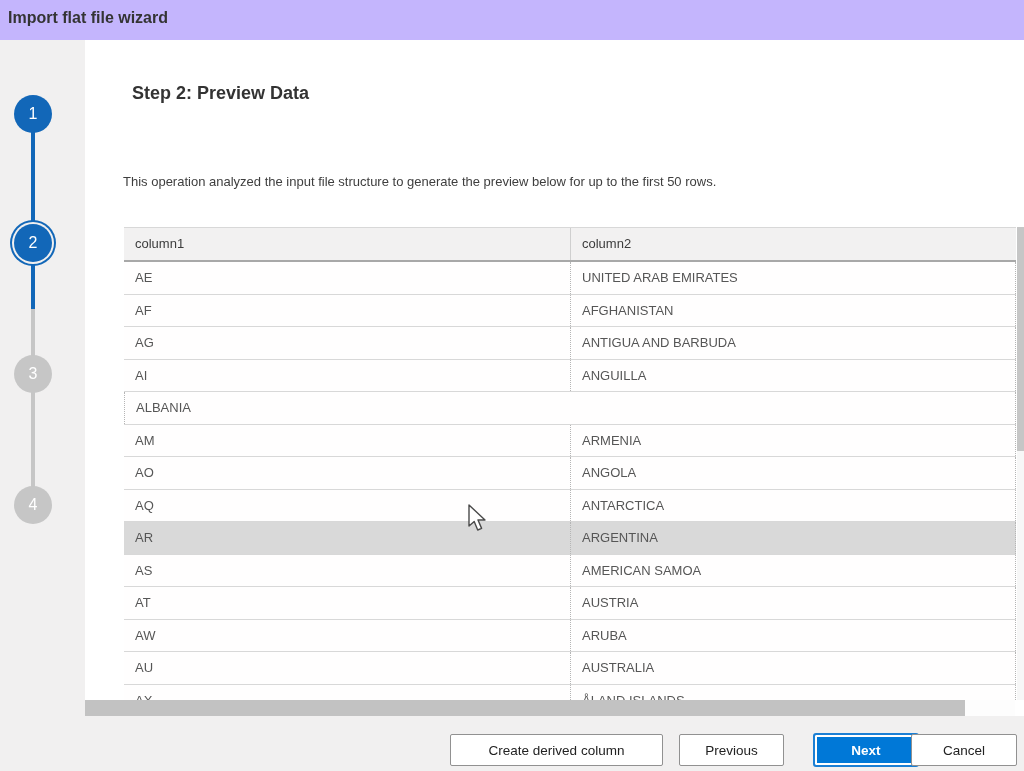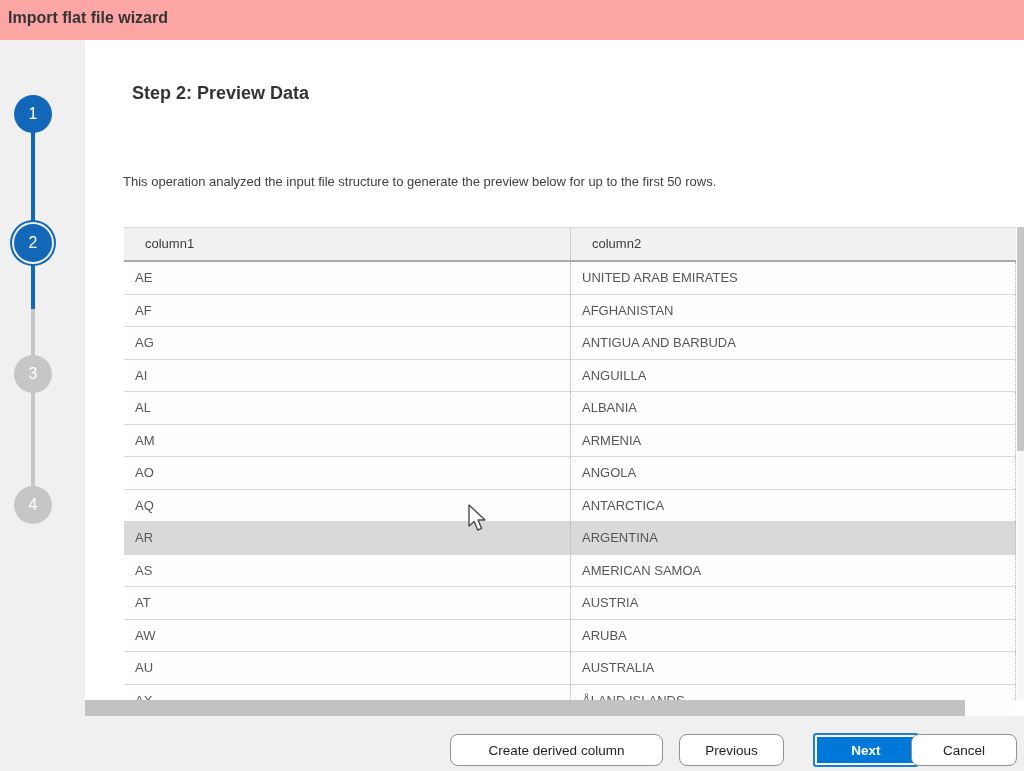--- a/index.html
+++ b/index.html
@@ -7,21 +7,21 @@
   body {
     position:relative;
     background:#f1f0f0;
     font-family:"Liberation Sans","DejaVu Sans",sans-serif;
     overflow:hidden;
     color:#333;
   }
   
   .titlebar {
     position:absolute; left:0; top:0; width:1024px; height:40px;
-    background:#fca5a5;
+    background:#c4b5fd;
   }
   .titlebar .title {
     position:absolute; left:8px; top:9px;
     font-size:16px; font-weight:bold; color:#343434;
   }
   
   .main-panel {
     position:absolute; left:85px; top:40px; width:939px; height:676px;
     background:#ffffff;
   }
@@ -54,21 +54,21 @@
   .data-table {
     position:absolute; left:124px; top:227px; width:892px; height:473px;
     overflow:hidden; background:#fffefe;
     border-top:1px solid #d8d8d8;
   }
   .thead {
     display:flex; height:34px; background:#f2f1f1;
     border-bottom:2px solid #a8a8a8;
   }
   .th {
-    font-size:13px; color:#3c3c3c; line-height:32px; padding-left:21px;
+    font-size:13px; color:#3c3c3c; line-height:32px; padding-left:11px;
   }
   .th.c1 { width:446px; }
   .th.c2 { flex:1; border-left:1px solid #cfcfcf; }
   .trow {
     display:flex; height:32.5px; border-bottom:1px solid #d8d8d8;
     background:#fffefe;
   }
   .trow.selected { background:var(--selrow,#d9d9d9); }
   .tcell {
     font-size:13px; color:#565656; line-height:31.5px; padding-left:11px;
@@ -87,21 +87,21 @@
   .hscroll {
     position:absolute; left:85px; top:700px; width:930px; height:16px;
     background:#fdfdfd;
   }
   .hscroll .thumb {
     position:absolute; left:0; top:0; width:880px; height:16px; background:#c2c2c2;
   }
   
   .btn {
     position:absolute; top:734px; height:32px;
-    background:#ffffff; border:1px solid #919191; border-radius:8px;
+    background:#ffffff; border:1px solid #919191; border-radius:2px;
     font-family:inherit; font-size:13.5px; color:#222;
     display:flex; align-items:center; justify-content:center;
     cursor:default;
   }
   .btn-derived  { left:450px; width:213px; }
   .btn-previous { left:679px; width:105px; }
   .btn-cancel   { left:911px; width:106px; }
   .btn-next {
     left:797px; width:106px; top:733px; height:34px;
     background:var(--primary,#0078d7); color:#ffffff; font-weight:bold;
@@ -147,21 +147,20 @@
       </div>
       <div class="trow">
         <div class="tcell c1">AG</div>
         <div class="tcell c2">ANTIGUA AND BARBUDA</div>
       </div>
       <div class="trow">
         <div class="tcell c1">AI</div>
         <div class="tcell c2">ANGUILLA</div>
       </div>
       <div class="trow">
-        <div class="tcell c1">AL</div>
         <div class="tcell c2">ALBANIA</div>
       </div>
       <div class="trow">
         <div class="tcell c1">AM</div>
         <div class="tcell c2">ARMENIA</div>
       </div>
       <div class="trow">
         <div class="tcell c1">AO</div>
         <div class="tcell c2">ANGOLA</div>
       </div>

